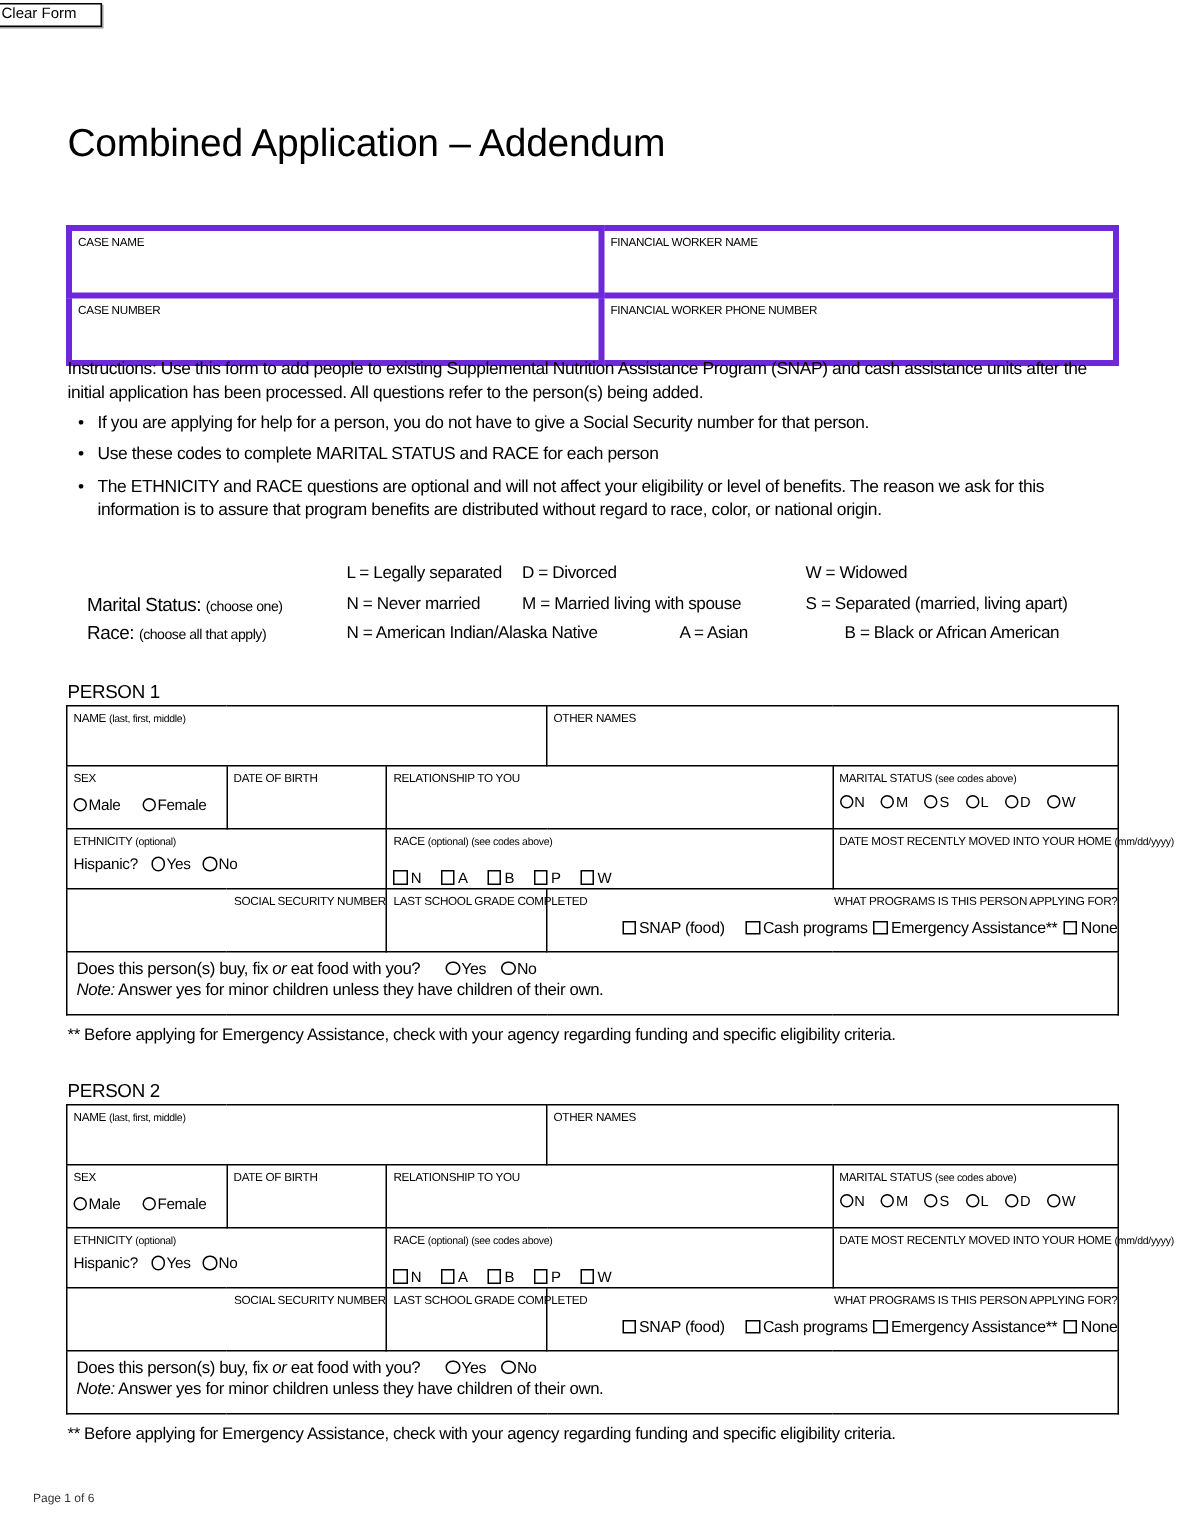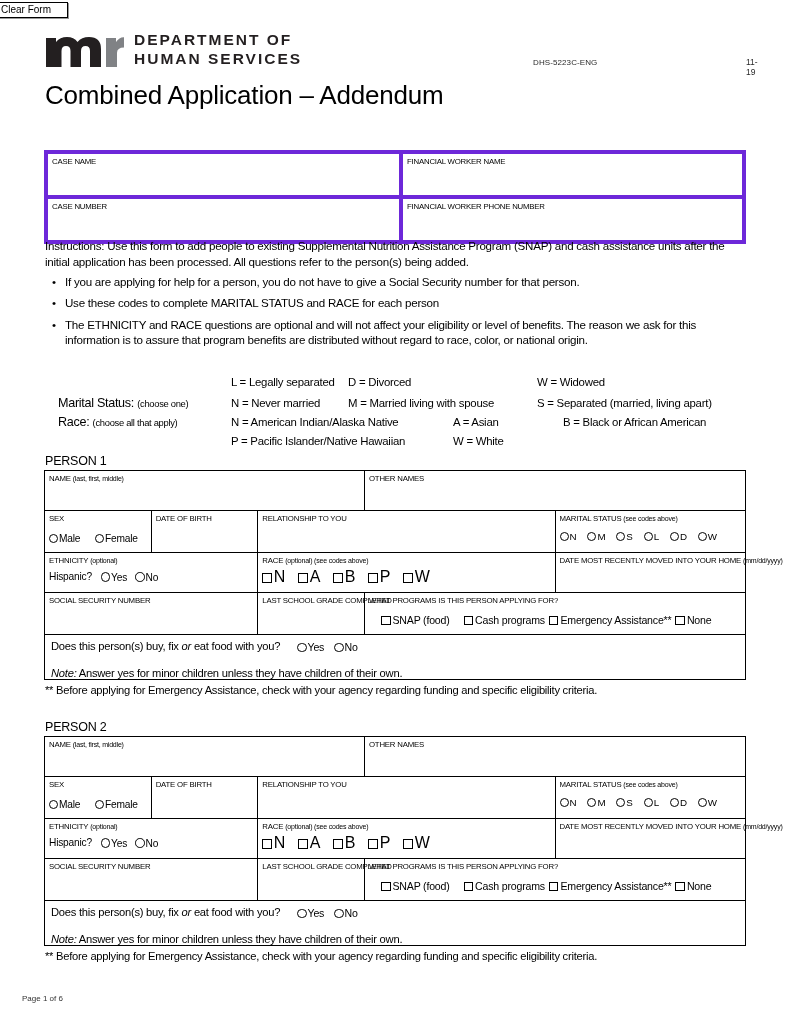--- a/index.html
+++ b/index.html
@@ -197,28 +197,28 @@
     padding: 3px 0 0 4px;
     font-size: 7.8px;
     letter-spacing: -0.2px;
     box-sizing: border-box;
   }
   .lbl { display: block; white-space: nowrap; }
   .lbl-sm { font-size: 7px; }
   .row-name td { height: 40px; }
   .row-sex td { height: 42px; }
   .row-eth td { height: 40px; }
-  .row-ssn td { height: 42px; }
+  .row-ssn td { height: 42px; text-align: right; }
   .row-food td {
     height: 42px;
     padding: 5px 0 0 6px;
     font-size: 11.2px;
     letter-spacing: -0.25px;
   }
-  .row-food .note { display: block; margin-top: 14px; }
+  .row-food .note { display: block; margin-top: 2px; }
 
   
   .opt-line {
     margin-top: 7px;
     font-size: 9.8px;
     letter-spacing: -0.2px;
     white-space: nowrap;
   }
   .opt {
     display: inline-block;
@@ -253,22 +253,22 @@
   .prog-opt { margin-right: 14px; }
   .yn-opt { margin-left: 6px; }
 
   .opt-line-prog {
     margin-top: 8px;
     font-size: 10.6px;
     letter-spacing: -0.2px;
     white-space: nowrap;
   }
   .opt-line-race {
-    margin-top: 2px;
-    font-size: 16px;
+    margin-top: 15px;
+    font-size: 10px;
     letter-spacing: -0.2px;
     white-space: nowrap;
   }
   .opt-line-sex {
     margin-top: 9px;
     font-size: 10.2px;
     letter-spacing: -0.2px;
     white-space: nowrap;
   }
   .eth-line {
@@ -304,34 +304,20 @@
   }
   .ital { font-style: italic; }
 </style>
 </head>
 <body>
 
 <div class="page">
 
   <div class="clear-form-btn">Clear Form</div>
 
-  <div class="hdr">
-    <div class="logo">
-      <svg width="78" height="40" viewBox="0 0 78 40" xmlns="http://www.w3.org/2000/svg">
-        <path d="M0 39 L0 10 L10 10 L10 14 Q14 9 21 9 Q28 9 31.5 14 Q35.5 9 43 9 Q55 9 55 21 L55 39 L44 39 L44 23 Q44 18 39.5 18 Q35 18 35 23 L35 39 L24.5 39 L24.5 23 Q24.5 18 20 18 Q15.5 18 15.5 23 L15.5 39 Z" fill="#231f20"></path>
-        <path d="M60 39 L60 10 L70 10 L70 14 Q73.5 9 78 9.3 L78 19.5 Q71 19.5 71 25 L71 39 Z" fill="#808285"></path>
-      </svg>
-    </div>
-    <div class="dept-lines">
-      <div>DEPARTMENT OF</div>
-      <div>HUMAN SERVICES</div>
-    </div>
-    <div class="form-code">DHS-5223C-ENG</div>
-    <div class="form-date">11-19</div>
-  </div>
 
   <div class="title-1">Combined Application – Addendum</div>
 
   <table class="case-table">
     <tbody>
         <tr>
       <td style="width:355px">
             <span class="lbl">CASE NAME</span>
           </td>
       <td>
@@ -367,24 +353,20 @@
       <span class="c1">N = Never married</span>
       <span class="c2">M = Married living with spouse</span>
       <span class="c3">S = Separated (married, living apart)</span>
     </div>
     <div class="code-row" style="height:19px">
       <span class="code-label"><span>Race:</span> <span class="code-sub">(choose all that apply)</span></span>
       <span class="r1">N = American Indian/Alaska Native</span>
       <span class="r2">A = Asian</span>
       <span class="r3">B = Black or African American</span>
     </div>
-    <div class="code-row">
-      <span class="r1">P = Pacific Islander/Native Hawaiian</span>
-      <span class="r2">W = White</span>
-    </div>
   </div>
 
   <div class="person-head" style="left:45px; top:454px;">PERSON 1</div>
   <table class="ptable" style="top:470px;">
     <tbody>
         <tr class="row-name">
       <td colspan="3" style="width:320px">
         <span class="lbl"><span>NAME</span> <span class="lbl-sm">(last, first, middle)</span></span>
       </td>
       <td colspan="2">

